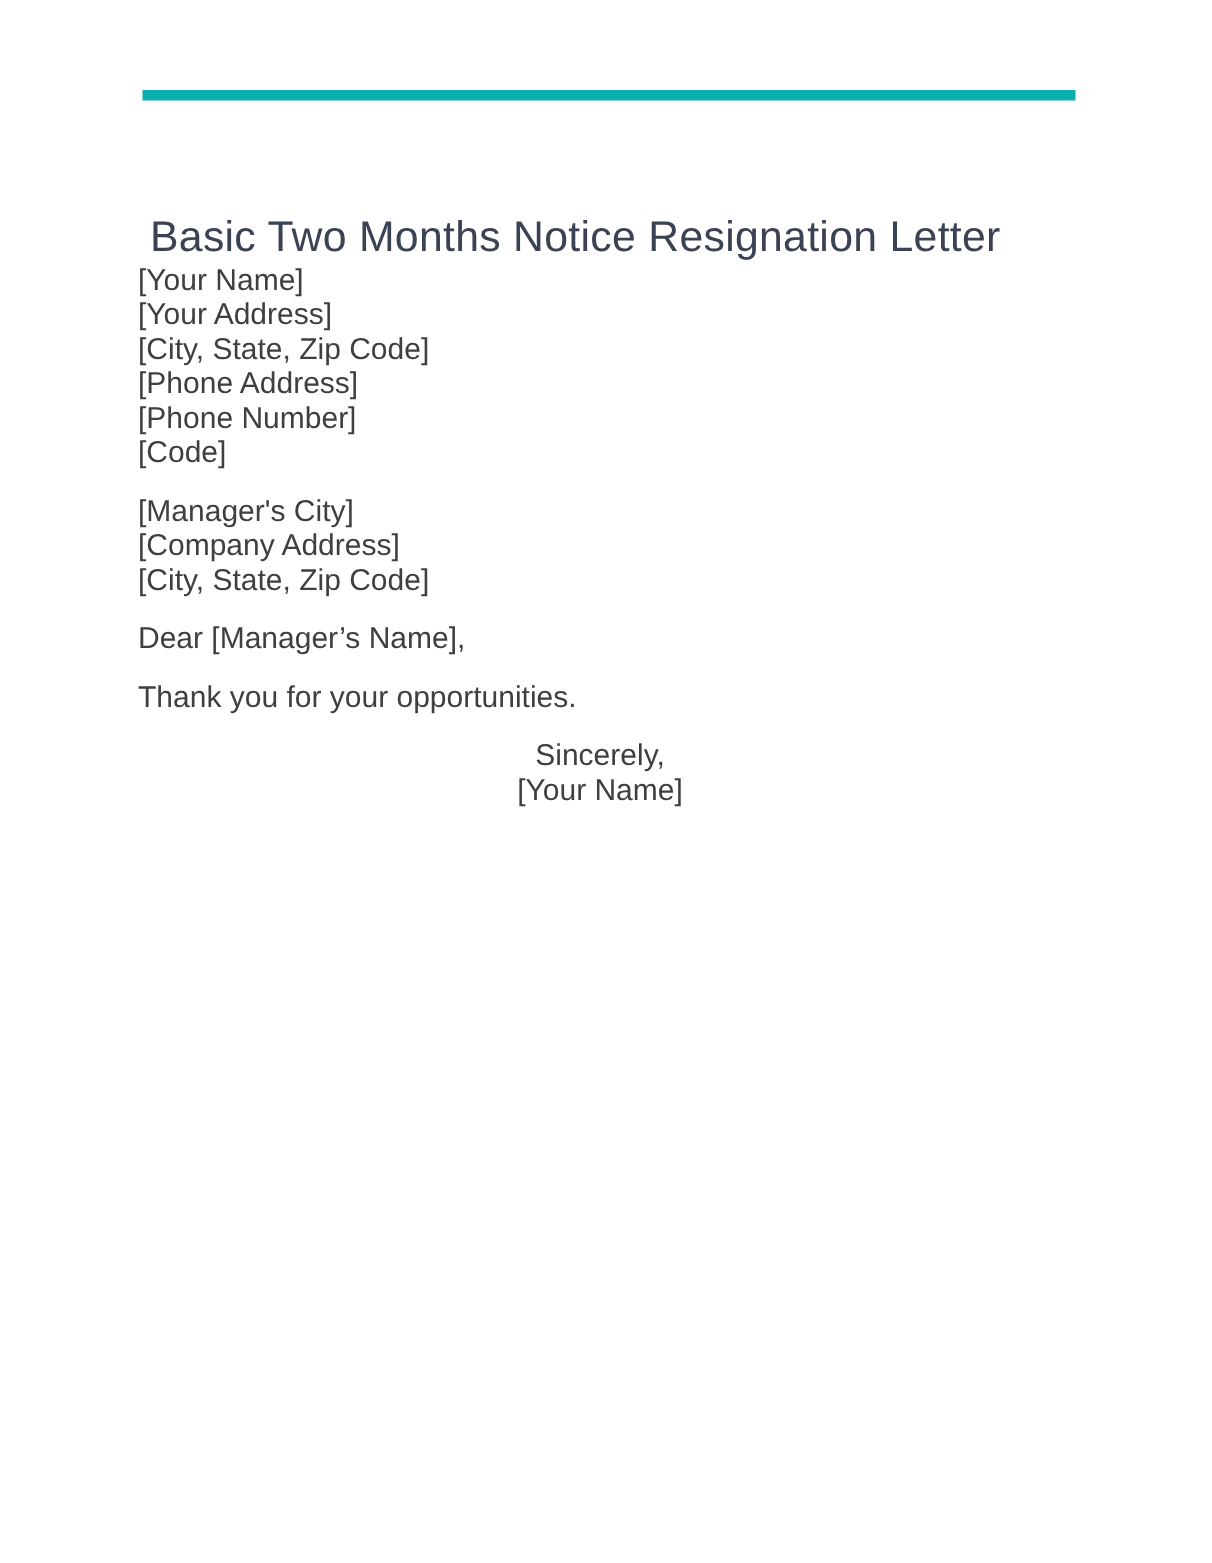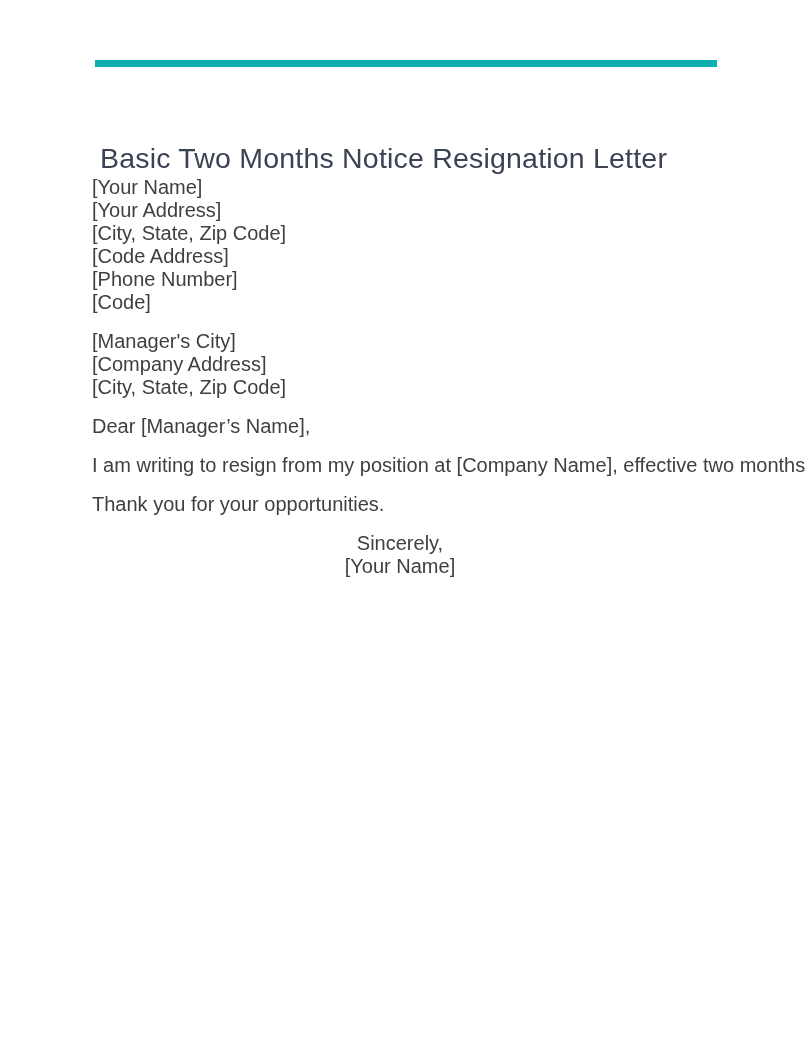--- a/index.html
+++ b/index.html
@@ -60,37 +60,36 @@
 <div class="accent-bar"></div>
 
 <h1 class="doc-title">Basic Two Months Notice Resignation Letter</h1>
 
 <div class="letter">
 
   <div class="block">
     <div class="line">[Your Name]</div>
     <div class="line">[Your Address]</div>
     <div class="line">[City, State, Zip Code]</div>
-    <div class="line">[Code Address]</div>
+    <div class="line">[Phone Address]</div>
     <div class="line">[Phone Number]</div>
     <div class="line">[Code]</div>
   </div>
 
   <div class="block">
     <div class="line">[Manager's City]</div>
     <div class="line">[Company Address]</div>
     <div class="line">[City, State, Zip Code]</div>
   </div>
 
   <div class="block">
     <div class="line">Dear [Manager’s Name],</div>
   </div>
 
   <div class="block">
-    <div class="line">I am writing to resign from my position at [Company Name], effective two months</div>
   </div>
 
 
   <div class="block">
     <div class="line">Thank you for your opportunities.</div>
   </div>
 
   <div class="block">
     <div class="line">Sincerely,</div>
     <div class="line">[Your Name]</div>

